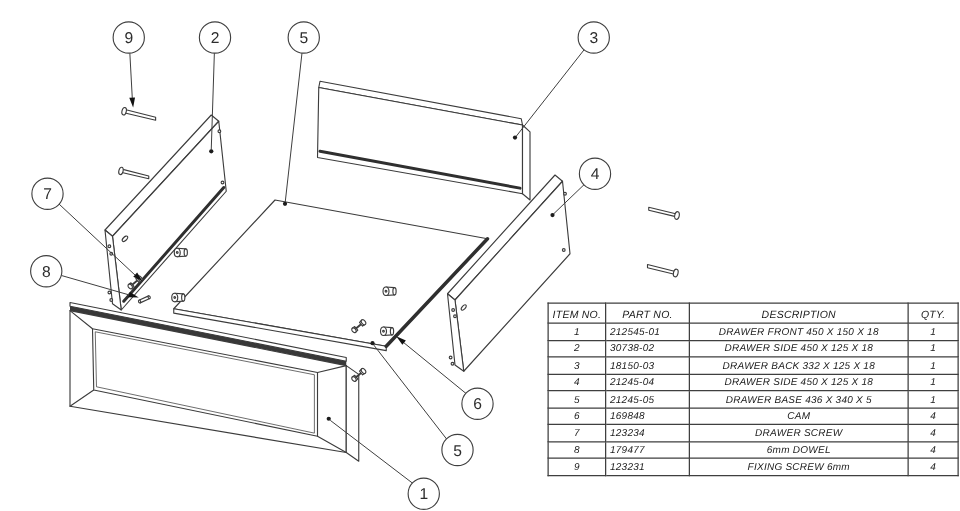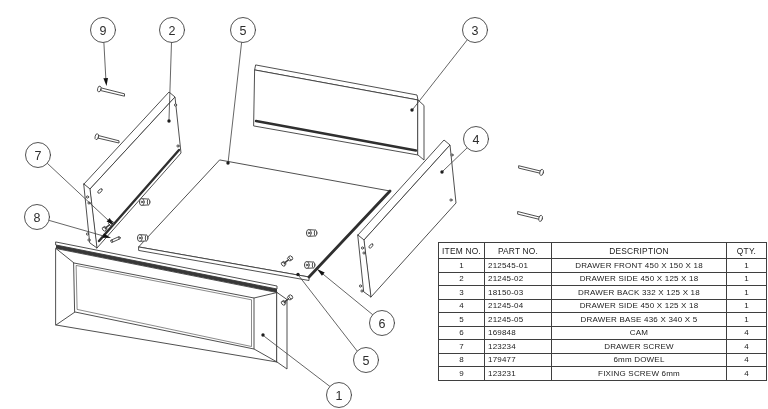--- a/index.html
+++ b/index.html
@@ -8,21 +8,21 @@
   svg{position:absolute;left:0;top:0;}
   svg *{vector-effect:non-scaling-stroke;}
   .callout-num{font-family:"Liberation Sans",sans-serif;font-size:12.5px;fill:#2d2d2d;}
   table.parts-table{
     position:absolute;left:438px;top:242px;border-collapse:collapse;
     table-layout:fixed;background:#ffffff;
   }
   table.parts-table th, table.parts-table td{
     border:1px solid #3f3f3f;font-weight:normal;color:#1b1b1b;
     text-align:center;white-space:nowrap;overflow:hidden;
-    letter-spacing:.2px;padding:0;
+    letter-spacing:.2px;padding:0;font-style:italic;
   }
   table.parts-table th{font-size:8.4px;height:15px;}
   table.parts-table td{font-size:8px;height:12.5px;}
   table.parts-table td.pn{text-align:left;padding-left:3px;}
 </style>
 </head>
 <body>
 
 <div class="stage">
 
@@ -243,21 +243,21 @@
   </thead>
   <tbody>
     <tr>
       <td>1</td>
       <td class="pn">212545-01</td>
       <td>DRAWER FRONT 450 X 150 X 18</td>
       <td>1</td>
     </tr>
     <tr>
       <td>2</td>
-      <td class="pn">21245-02</td>
+      <td class="pn">30738-02</td>
       <td>DRAWER SIDE 450 X 125 X 18</td>
       <td>1</td>
     </tr>
     <tr>
       <td>3</td>
       <td class="pn">18150-03</td>
       <td>DRAWER BACK 332 X 125 X 18</td>
       <td>1</td>
     </tr>
     <tr>

